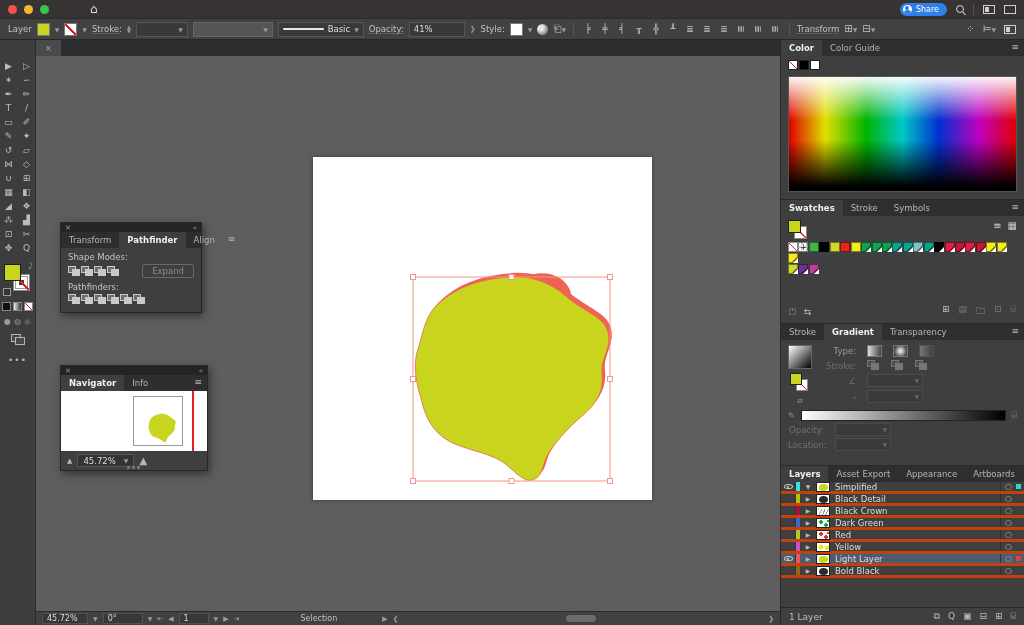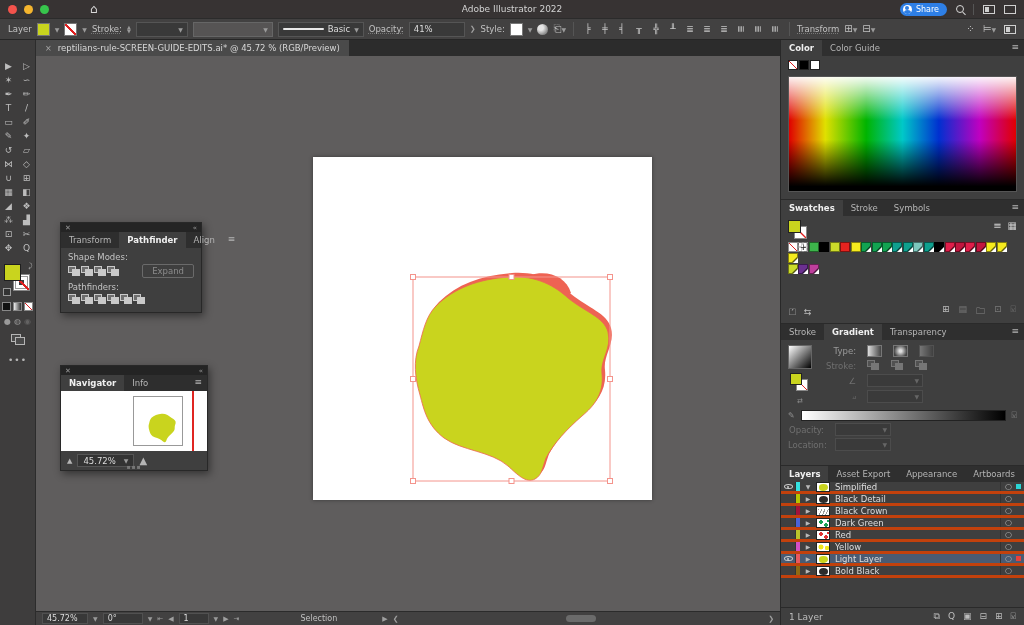--- a/index.html
+++ b/index.html
@@ -162,21 +162,20 @@
 </head>
 <body>
 
 <div class="app">
 
   <div class="titlebar">
     <span class="tl r"></span>
     <span class="tl y"></span>
     <span class="tl g"></span>
     <span class="home">⌂</span>
-    <span class="apptitle">Adobe Illustrator 2022</span>
     <div class="tb-right">
       <span class="sharebtn">
           <span class="avatar"></span>
           <span>Share</span>
         </span>
       <span class="mag"></span>
       <span class="tbdiv"></span>
       <span class="wsicon fill"></span>
       <span class="wsicon"></span>
     </div>
@@ -295,21 +294,20 @@
           <i></i>
           <i></i>
         </div>
       <div class="tdots">•••</div>
     </div>
 
     <div class="center">
       <div class="tabstrip">
         <div class="doctab">
           <span class="x">×</span>
-          <span>reptilians-rule-SCREEN-GUIDE-EDITS.ai* @ 45.72 % (RGB/Preview)</span>
         </div>
       </div>
 
       <div class="canvas">
         <div class="artboard">
           <svg width="339" height="343" viewBox="0 0 339 343">
 
             <path transform="translate(3,-4)" d="M196 120 C224 118 243 130 255 141 C272 155 291 160 295 175 C299 192 287 202 289 217 C291 237 281 249 269 259 C254 272 241 286 233 301 C229 312 229 318 222 322 C213 327 204 317 195 309 C178 294 149 294 131 281 C114 268 111 253 107 238 C102 221 100 204 106 189 C110 174 113 159 123 149 C141 131 166 122 196 120 Z" fill="#ee6353"></path>
             <path d="M205 124 C226 110 252 116 258 136 L240 146 Z" fill="#ee6353"></path>
 

